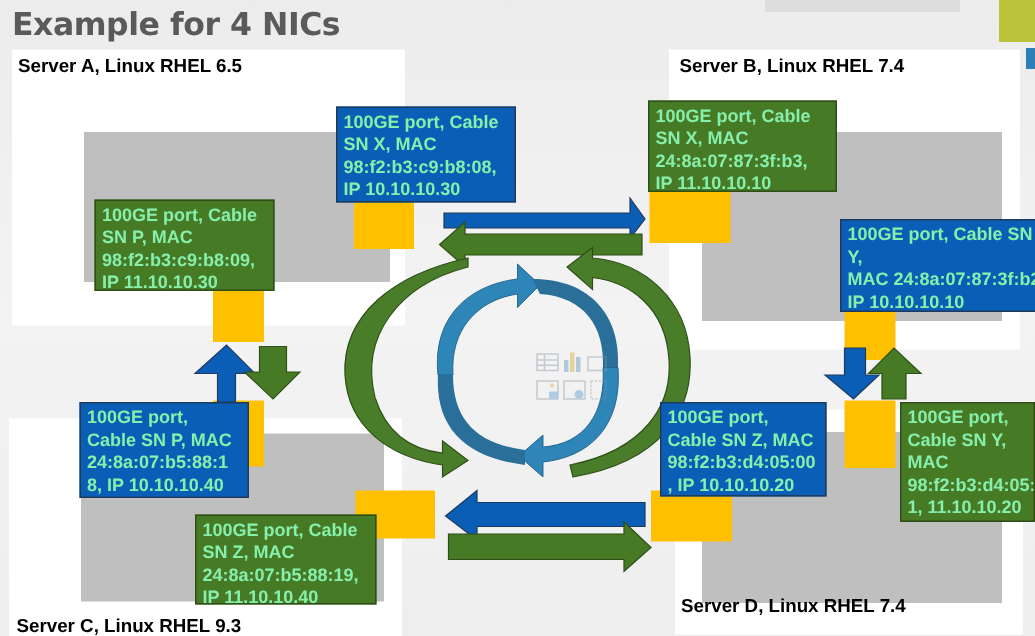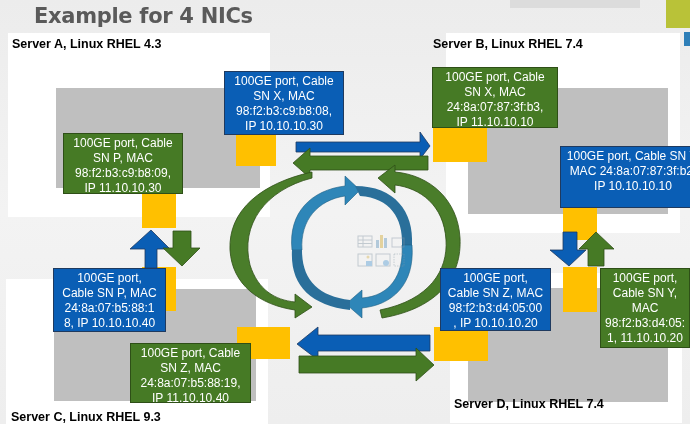--- a/index.html
+++ b/index.html
@@ -3,55 +3,55 @@
 <meta charset="utf-8">
 <style>
   html, body { margin:0; padding:0; }
   body {
     width:690px; height:424px; overflow:hidden; position:relative;
     background: linear-gradient(180deg, #ececec 0%, #f3f3f3 50%, #eeeeee 100%);
     font-family: "Liberation Sans", sans-serif;
   }
   .abs { position:absolute; }
   .title {
-    left:34px; top:4px; font-size:21px; font-weight:bold; color:#5a5a5a;
+    left:8px; top:4px; font-size:21px; font-weight:bold; color:#5a5a5a;
     font-family: "DejaVu Sans", sans-serif; letter-spacing:-0.3px;
   }
   .server-panel { background:#ffffff; }
   .server-inner { background:#bfbfbf; }
   .server-label { font-size:12.5px; font-weight:bold; color:#000; white-space:nowrap; }
   .port { background:#ffc000; }
   .nic {
-    border:1px solid #1f3a5f; color:#ffffff; font-weight:normal;
+    border:1px solid #1f3a5f; color:#86efac; font-weight:bold;
     font-size:12px; line-height:15px; padding:2px 4px; box-sizing:border-box;
-    overflow:hidden; white-space:pre-line;text-align:center;
+    overflow:hidden; white-space:pre-line;
   }
   .nic.blue { background:#0a5eb5; }
   .nic.green { background:#467a25; border-color:#2e4f17; }
   .bg-deco1 { background:#dcdcdc; }
   .bg-deco2 { background:#b9c238; }
   .bg-deco3 { background:#2e7fb8; }
   svg { position:absolute; left:0; top:0; }
 </style>
 </head>
 <body>
 
 <div class="abs bg-deco1" style="left:510px;top:0;width:130px;height:8px;"></div>
 <div class="abs bg-deco2" style="left:666px;top:0;width:24px;height:28px;"></div>
 <div class="abs bg-deco3" style="left:684px;top:32px;width:6px;height:14px;"></div>
 
 <div class="abs title">Example for 4 NICs</div>
 
 <div class="abs server-panel" style="left:8px;top:33px;width:262px;height:184px;"></div>
 <div class="abs server-inner" style="left:56px;top:88px;width:204px;height:100px;"></div>
-<div class="abs server-label" style="left:12px;top:37px;">Server A, Linux RHEL 4.3</div>
+<div class="abs server-label" style="left:12px;top:37px;">Server A, Linux RHEL 6.5</div>
 
 <div class="abs server-panel" style="left:446px;top:33px;width:234px;height:200px;"></div>
 <div class="abs server-inner" style="left:468px;top:88px;width:200px;height:126px;"></div>
-<div class="abs server-label" style="left:433px;top:37px;">Server B, Linux RHEL 7.4</div>
+<div class="abs server-label" style="left:453px;top:37px;">Server B, Linux RHEL 7.4</div>
 
 <div class="abs server-panel" style="left:6px;top:279px;width:262px;height:145px;"></div>
 <div class="abs server-inner" style="left:54px;top:289px;width:202px;height:112px;"></div>
 <div class="abs server-label" style="left:11px;top:410px;">Server C, Linux RHEL 9.3</div>
 
 <div class="abs server-panel" style="left:450px;top:273px;width:232px;height:150px;"></div>
 <div class="abs server-inner" style="left:468px;top:288px;width:200px;height:114px;"></div>
 <div class="abs server-label" style="left:454px;top:397px;">Server D, Linux RHEL 7.4</div>
 
 <div class="abs port" style="left:236px;top:134px;width:40px;height:32px;"></div>

